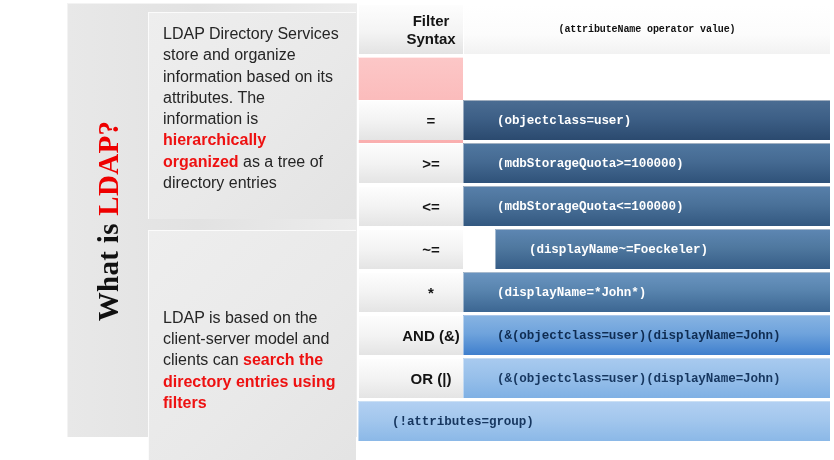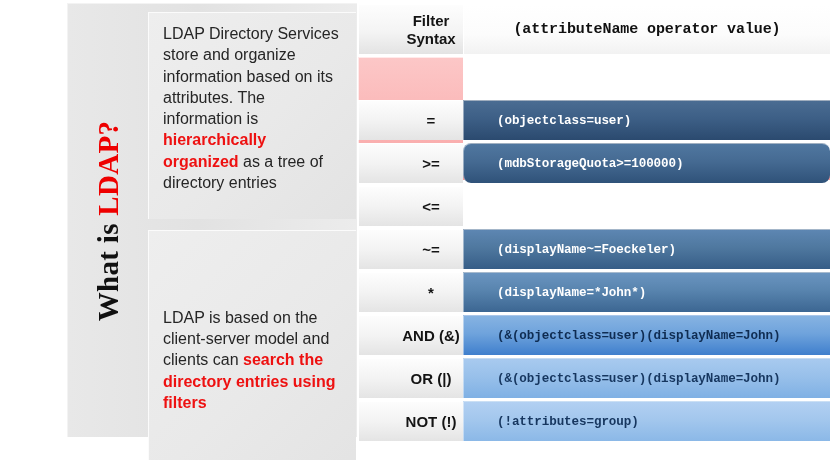--- a/index.html
+++ b/index.html
@@ -141,21 +141,21 @@
     padding-left: 10px;
     font-family: "Liberation Mono", monospace;
     font-weight: bold;
     font-size: 12.6px;
     letter-spacing: -0.1px;
   }
   .cell-ex.head-syntax {
     justify-content: center;
     padding-left: 0;
     color: #111111;
-    font-size: 15px;
+    font-size: 10px;
     background: linear-gradient(to bottom, #ffffff 0%, #fcfcfc 60%, #f2f2f2 100%);
     border-top: 1px solid #ffffff;
     border-left: 1px solid #ffffff;
   }
   .cell-ex.head-example {
     justify-content: center;
     padding-left: 0;
     color: #141414;
     font-family: "Liberation Sans", sans-serif;
     font-weight: normal;
@@ -164,23 +164,23 @@
     border-top: 1px solid #ffe3e3;
     border-left: 1px solid #ffe3e3;
   }
   .cell-ex.body {
     color: #ffffff;
     border-top: 1px solid rgba(255,255,255,0.55);
     border-left: 1px solid rgba(255,255,255,0.45);
     padding-left: 33px;
   }
   .cell-ex.b0 { background: linear-gradient(to bottom, #4a6c92 0%, #3d5f86 45%, #2b4a6f 100%); }
-  .cell-ex.b1 { background: linear-gradient(to bottom, #5077a0 0%, #456a92 45%, #2f5279 100%); border-radius: 8px; }
+  .cell-ex.b1 { background: linear-gradient(to bottom, #5077a0 0%, #456a92 45%, #2f5279 100%); }
   .cell-ex.b2 { background: linear-gradient(to bottom, #577fa9 0%, #4a7199 45%, #335880 100%); }
-  .cell-ex.b3 { background: linear-gradient(to bottom, #5d86b2 0%, #4f789f 45%, #365d87 100%); }
+  .cell-ex.b3 { background: linear-gradient(to bottom, #5d86b2 0%, #4f789f 45%, #365d87 100%); margin-left: 32px; }
   .cell-ex.b4 { background: linear-gradient(to bottom, #6a94c0 0%, #5884ae 45%, #3c6692 100%); }
   .cell-ex.b5 { background: linear-gradient(to bottom, #86b3e2 0%, #6fa3dc 45%, #3f7fcd 100%); color:#0f2c52; }
   .cell-ex.b6 { background: linear-gradient(to bottom, #a8caef 0%, #98c0ea 45%, #7fb0e4 100%); color:#16365f; }
   .cell-ex.b7 { background: linear-gradient(to bottom, #b2d0f2 0%, #a3c7ed 45%, #8bb8e7 100%); color:#16365f; }
 </style>
 </head>
 <body>
 
 <div id="slide">
 
@@ -222,20 +222,21 @@
       <div class="cell-ex body b0">(objectclass=user)</div>
     </div>
 
     <div class="trow" style="top:141px; height:40px;">
       <div class="cell-op">&gt;=</div>
       <div class="cell-ex body b1">(mdbStorageQuota&gt;=100000)</div>
     </div>
 
     <div class="trow" style="top:184px; height:40px;">
       <div class="cell-op">&lt;=</div>
+      <div class="cell-ex body b2">(mdbStorageQuota&lt;=100000)</div>
     </div>
 
     <div class="trow" style="top:227px; height:40px;">
       <div class="cell-op">~=</div>
       <div class="cell-ex body b3">(displayName~=Foeckeler)</div>
     </div>
 
     <div class="trow" style="top:270px; height:40px;">
       <div class="cell-op">*</div>
       <div class="cell-ex body b4">(displayName=*John*)</div>
@@ -245,19 +246,18 @@
       <div class="cell-op">AND (&amp;)</div>
       <div class="cell-ex body b5">(&amp;(objectclass=user)(displayName=John)</div>
     </div>
 
     <div class="trow" style="top:356px; height:40px;">
       <div class="cell-op">OR (|)</div>
       <div class="cell-ex body b6">(&amp;(objectclass=user)(displayName=John)</div>
     </div>
 
     <div class="trow" style="top:399px; height:40px;">
-      <div class="cell-op">NOT (!)</div>
       <div class="cell-ex body b7">(!attributes=group)</div>
     </div>
 
   </div>
 
 </div>
 
 </body></html>

